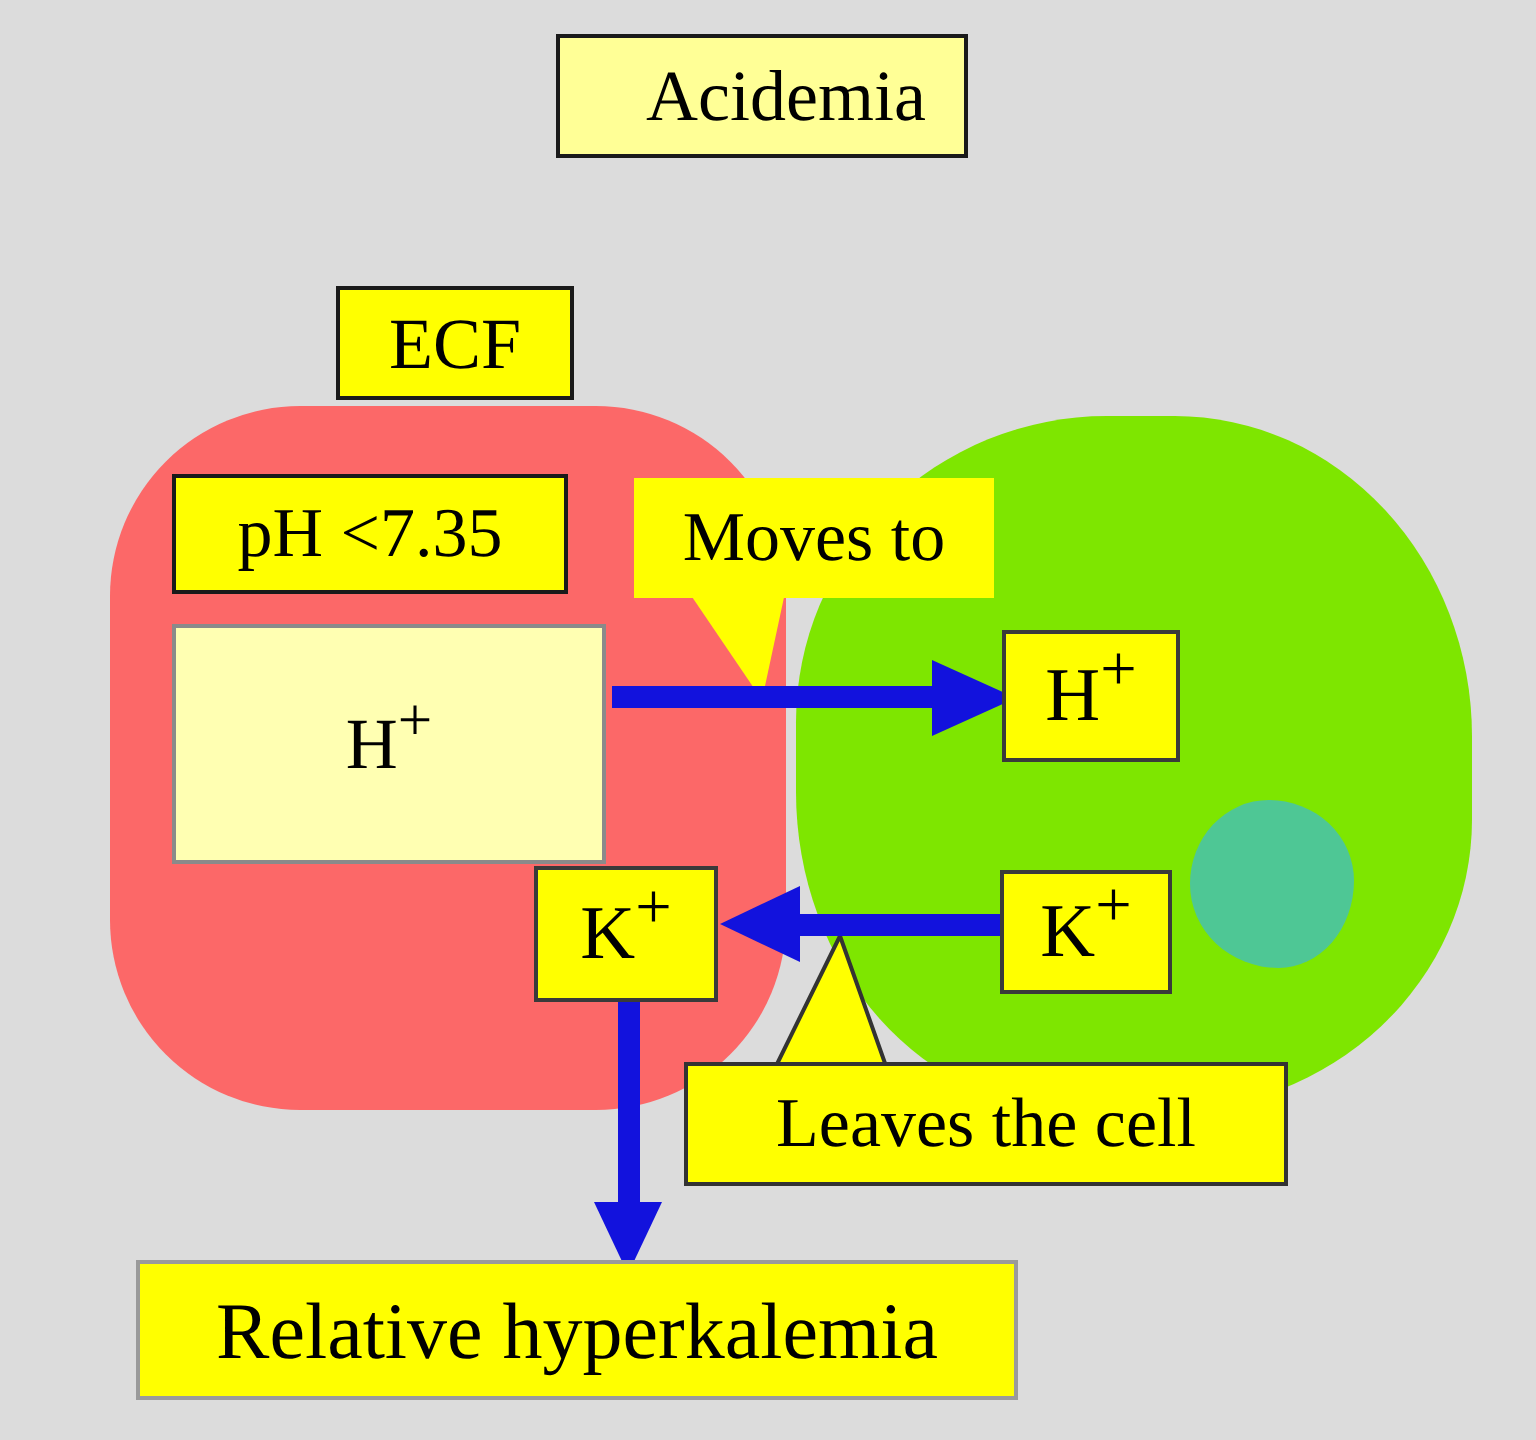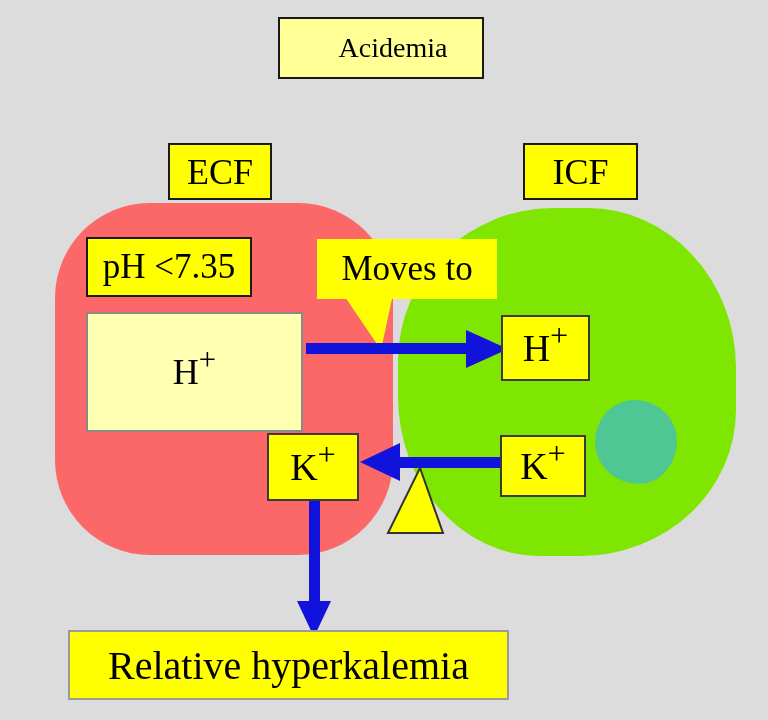--- a/index.html
+++ b/index.html
@@ -27,28 +27,28 @@
   
   .box {
     display:flex; align-items:center; justify-content:center;
     text-align:center; box-sizing:border-box;
   }
   .yellow  { background:var(--bright-yellow); }
   .pale    { background:var(--pale-yellow); }
   .title-box {
     left:278px; top:17px; width:206px; height:62px;
     background:var(--title-yellow); border:2px solid var(--border-dark);
-    font-size:28px;
+    font-size:36px;
     padding-left:24px;
   }
-  .ecf-label { left:168px; top:143px; width:104px; height:57px;
+  .ecf-label { left:168px; top:143px; width:119px; height:57px;
     border:2px solid var(--border-dark); font-size:36px; }
   .icf-label { left:523px; top:143px; width:115px; height:57px;
     border:2px solid var(--border-dark); font-size:36px; }
-  .ph-box { left:86px; top:237px; width:166px; height:60px;
+  .ph-box { left:86px; top:237px; width:198px; height:60px;
     border:2px solid var(--border-dark); font-size:35px; }
   .moves-box { left:317px; top:239px; width:180px; height:60px;
     font-size:35px; }
   .h-inc-box { left:86px; top:312px; width:217px; height:120px;
     border:2px solid var(--border-gray); font-size:34px;
     flex-direction:column; line-height:1.1; }
   .h-icf-box { left:501px; top:315px; width:89px; height:66px;
     border:2px solid #3a3a3a; font-size:38px; }
   .k-ecf-box { left:267px; top:433px; width:92px; height:68px;
     border:2px solid #3a3a3a; font-size:38px; }
@@ -105,23 +105,20 @@
   <div class="abs a3-head"></div>
 
   <div class="abs box title-box">
     <span>Acidemia</span>
   </div>
 
   <div class="abs box yellow ecf-label">
     <span>ECF</span>
   </div>
 
-  <div class="abs box yellow icf-label">
-    <span>ICF</span>
-  </div>
 
   <div class="abs box yellow ph-box">
     <span>pH &lt;7.35</span>
   </div>
 
   <div class="abs box yellow moves-box">
     <span>Moves to</span>
   </div>
 
   <div class="abs box pale h-inc-box">
@@ -141,19 +138,22 @@
       <span>K</span><span class="charge">+</span>
     </div>
   </div>
 
   <div class="abs box yellow k-icf-box">
     <div class="ion-line">
       <span>K</span><span class="charge">+</span>
     </div>
   </div>
 
+  <div class="abs box yellow leaves-box">
+    <span>Leaves the cell</span>
+  </div>
 
   <div class="abs box yellow result-box">
     <span>Relative hyperkalemia</span>
   </div>
 
 
 </div>
 
 </body></html>

